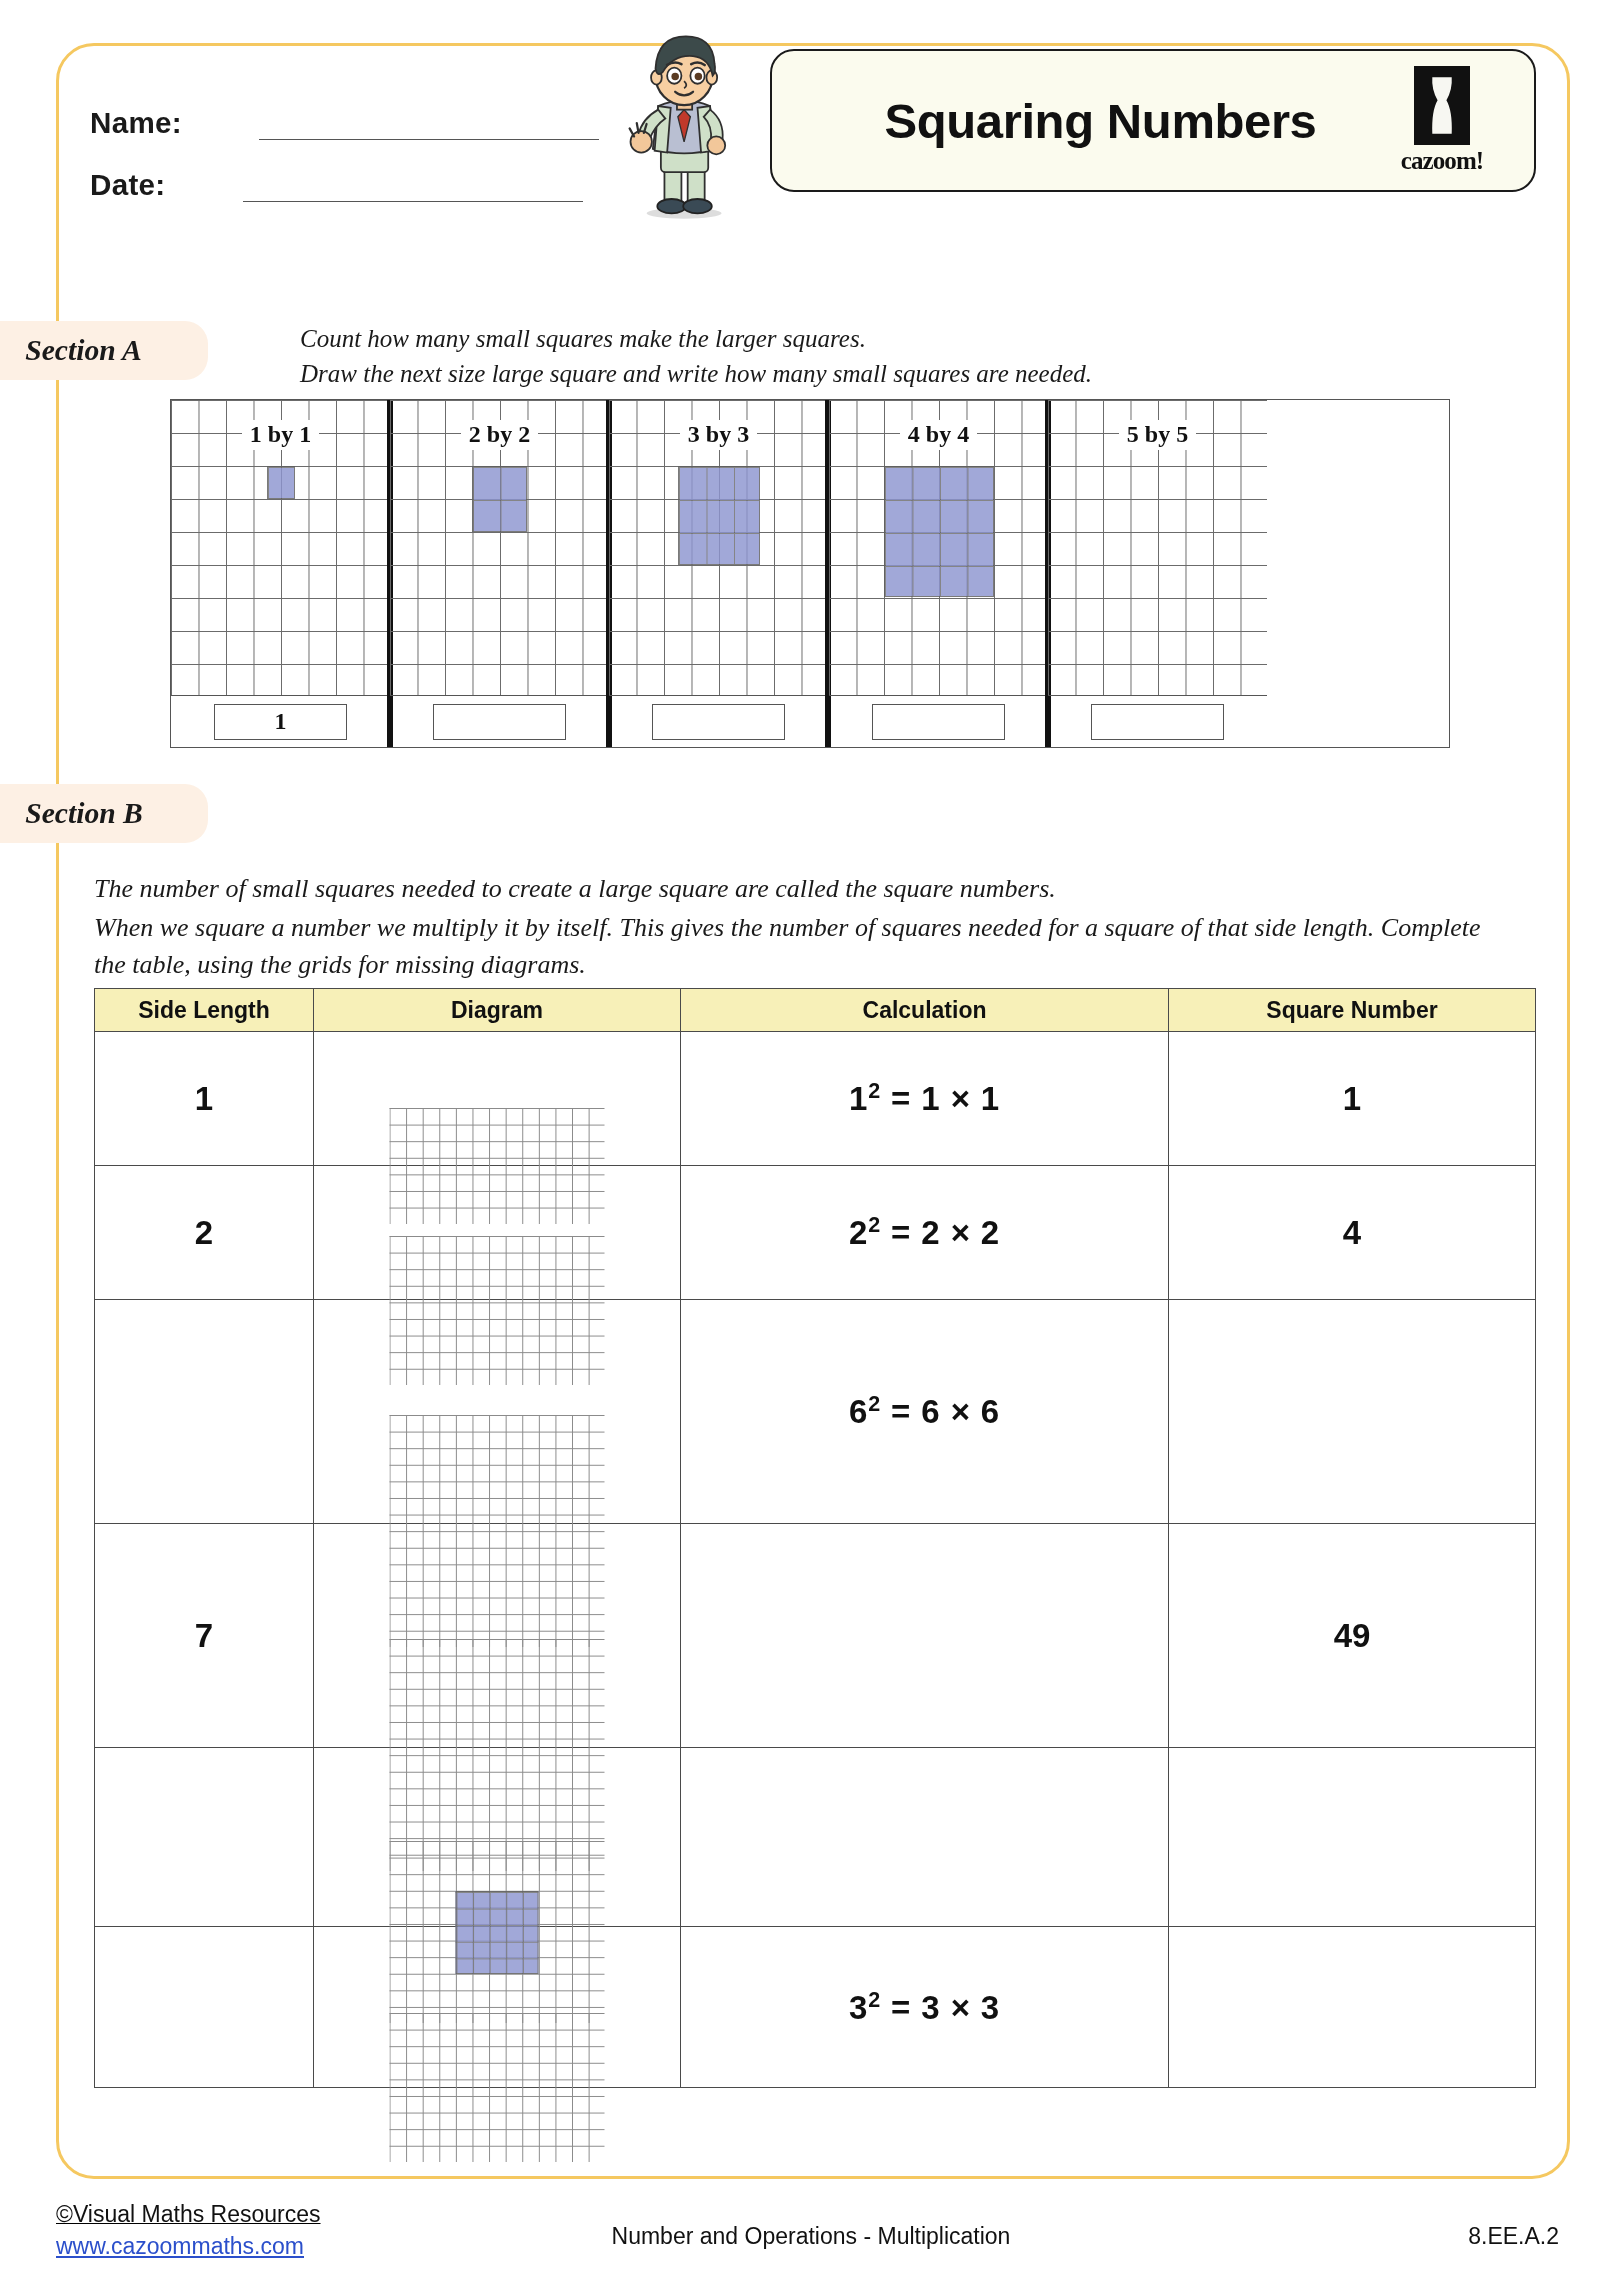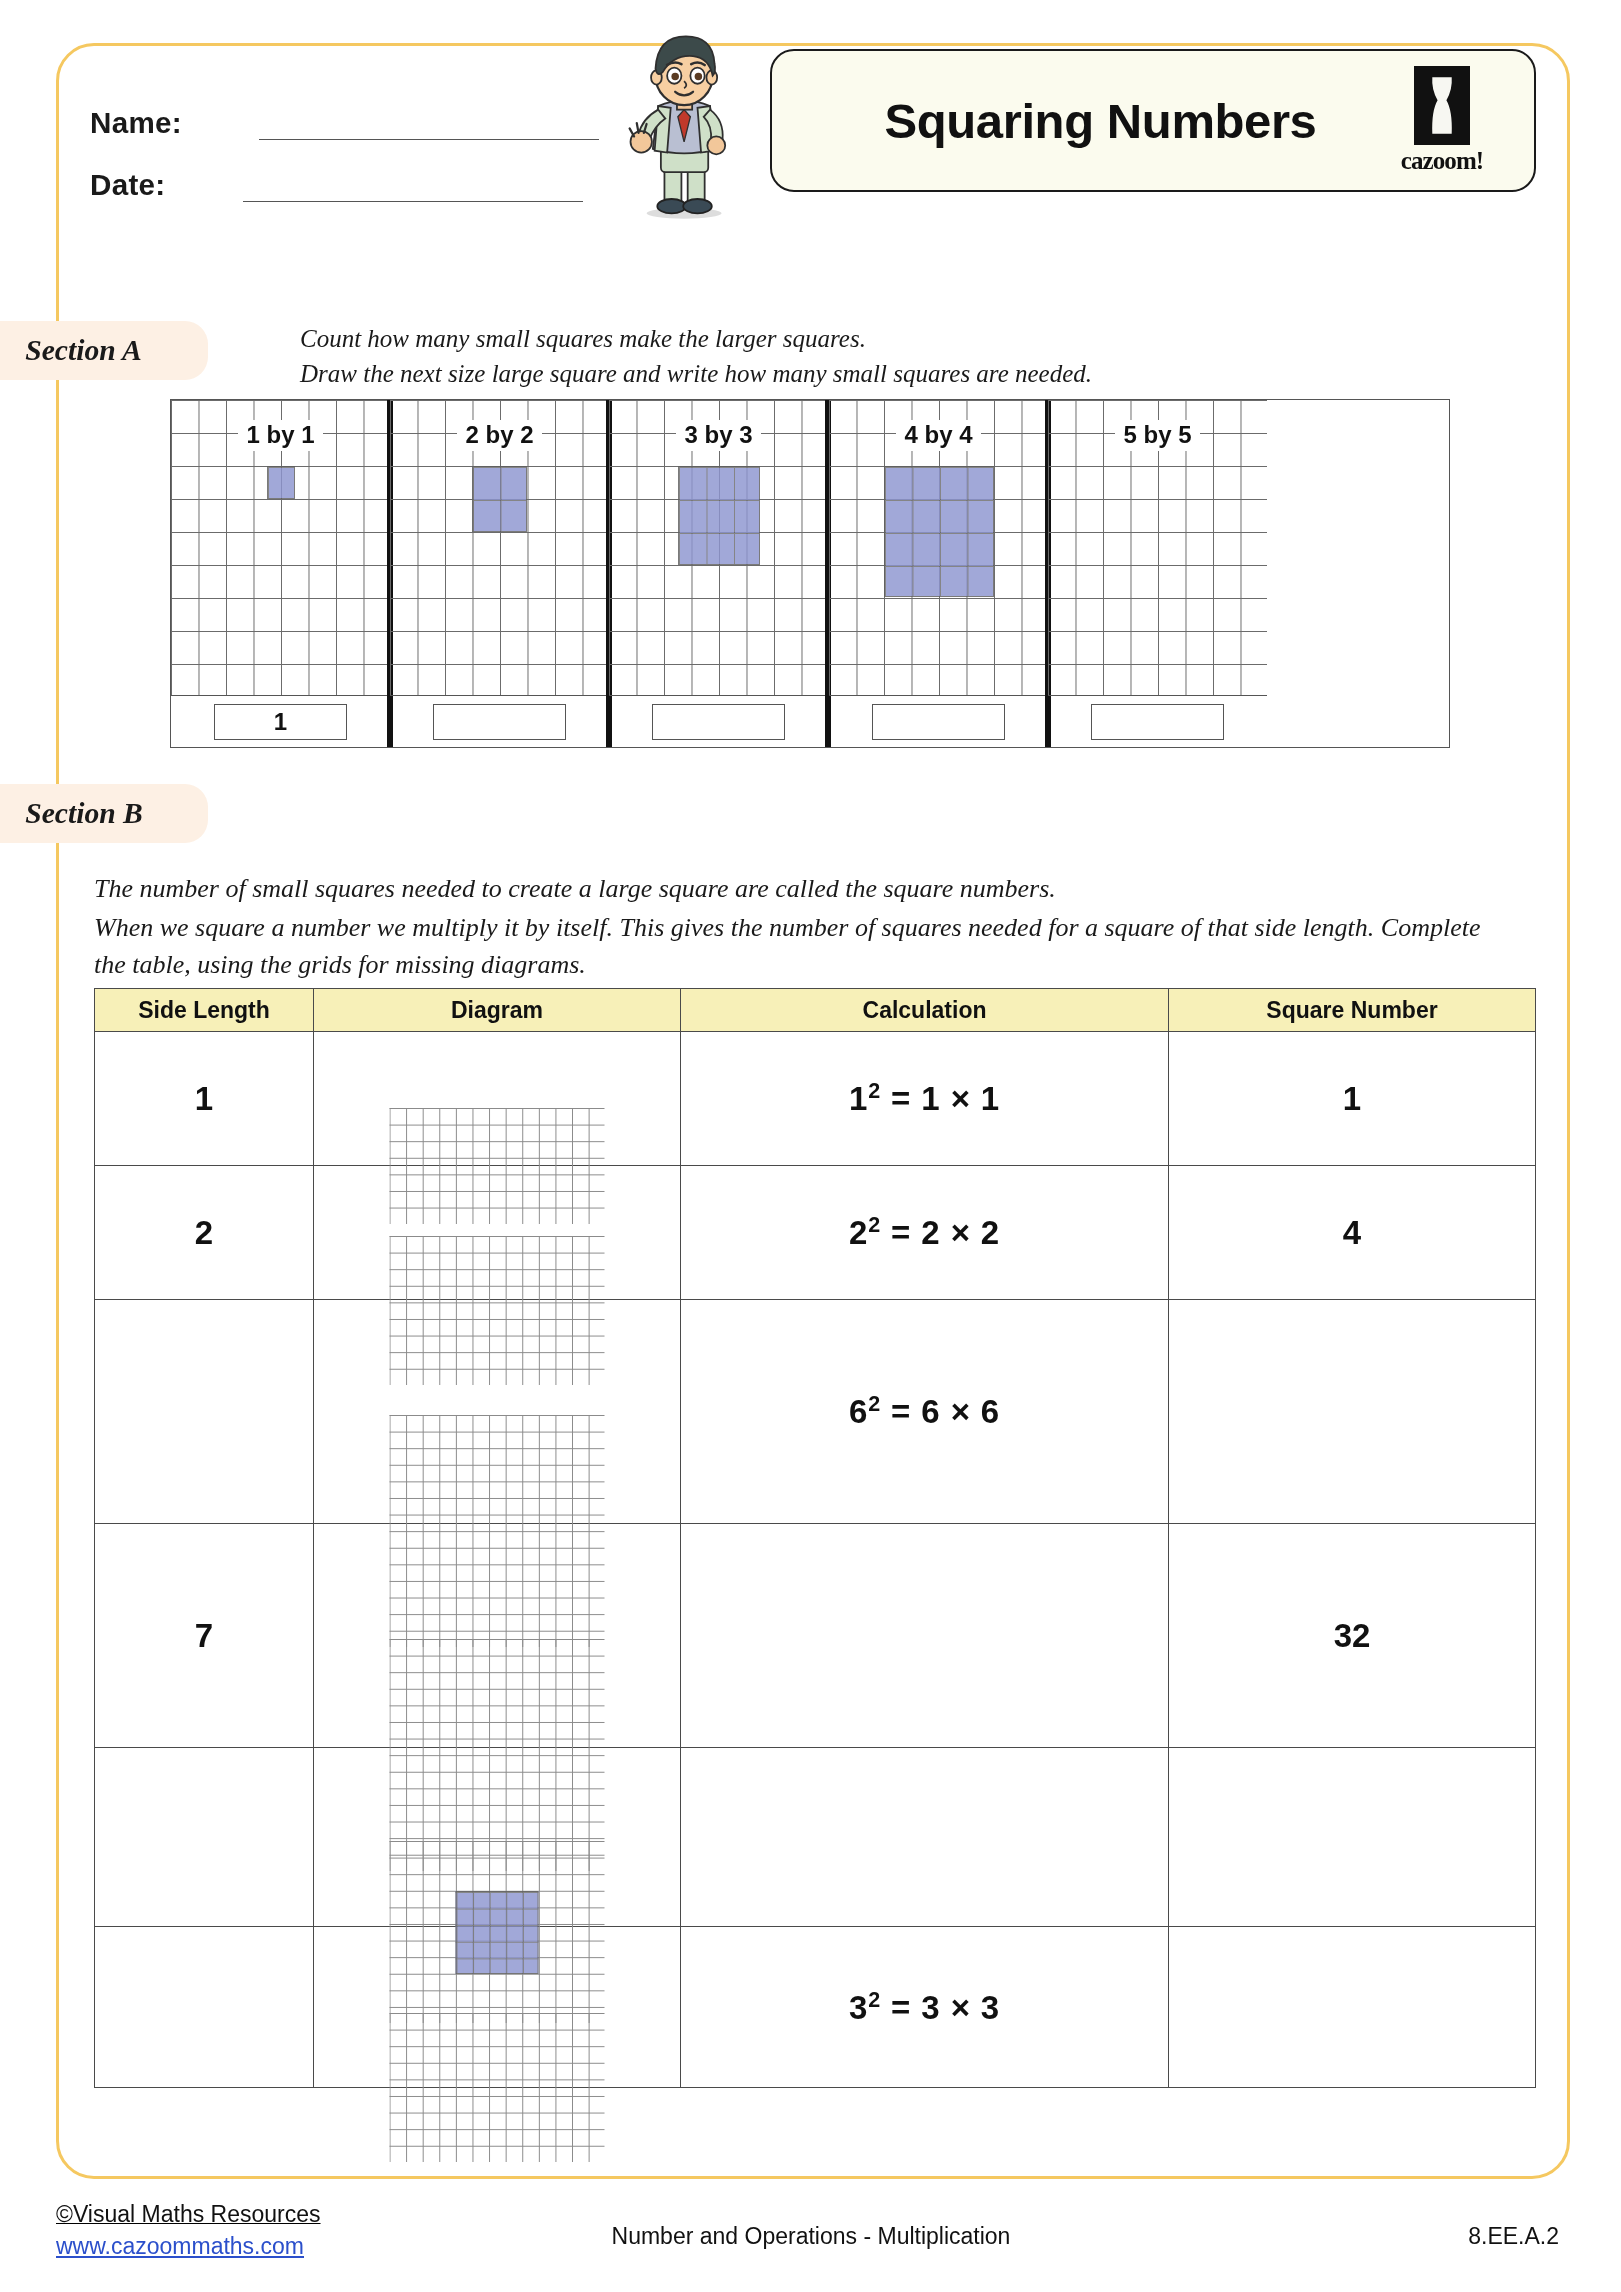--- a/index.html
+++ b/index.html
@@ -71,21 +71,21 @@
   .instructions {
     position:absolute;
     font-family:"Liberation Serif", serif; font-style:italic;
     font-size:25px; color:#1a1a1a; line-height:1.38;
   }
 
   
   #gridboard {
     position:absolute; left:170px; top:399px;
     width:1280px; height:349px;
-    border:1.8px solid #555; background:#fff;
+    border:1.8px solid #555; background:#fff;font-family:Liberation Serif, serif;
   }
   .panel { position:absolute; top:0; height:100%; }
   .panel .cells {
     position:absolute; left:0; top:0; right:0; height:296px;
     background-image:
       linear-gradient(to right,#6b6b6b 0.9px, transparent 0.9px),
       linear-gradient(to bottom,#6b6b6b 0.9px, transparent 0.9px);
     background-size: 27.5px 33px;
     background-position: 0 0;
   }
@@ -361,21 +361,21 @@
         <td></td>
       </tr>
       <tr style="height: 224px;">
         <td>7</td>
         <td>
           <div class="minigrid-wrap">
             <div class="minigrid" style="width: 215px; height: 232px; top: 3.6px;"></div>
           </div>
         </td>
         <td class="calc-cell"></td>
-        <td>32</td>
+        <td>49</td>
       </tr>
       <tr style="height: 179px;">
         <td></td>
         <td>
           <div class="minigrid-wrap">
             <div class="minigrid" style="width: 215px; height: 182px; top: 3.6px;">
               <div class="fill" style="width: 83px; height: 83px; left: 66px; top: 50px;"></div>
             </div>
           </div>
         </td>

